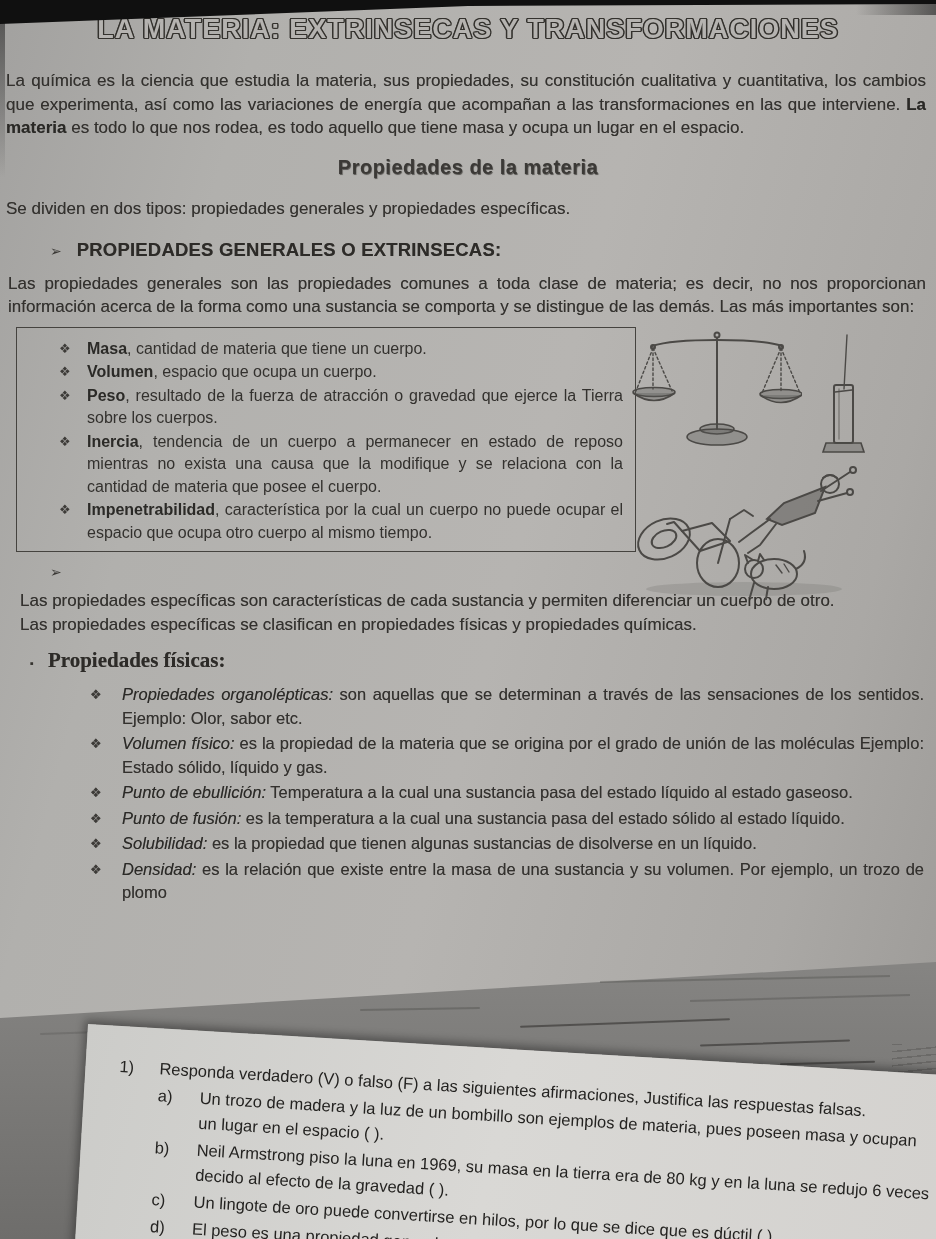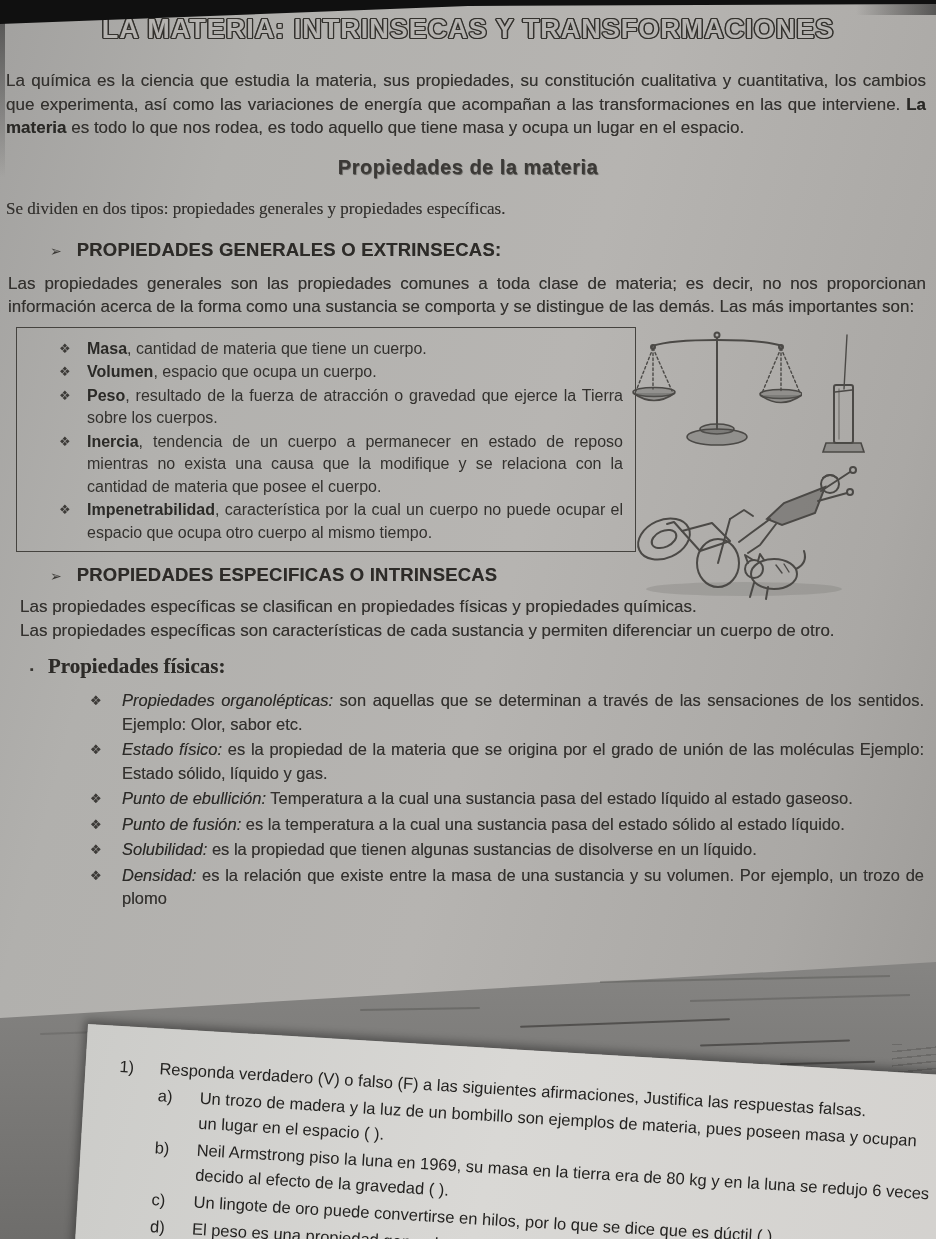--- a/index.html
+++ b/index.html
@@ -37,21 +37,21 @@
   .intro-par{
     margin:24px 10px 0 6px;text-align:justify;
     font-size:17px;line-height:23.5px;color:#33312e;
     text-shadow:0 0 .5px rgba(40,38,35,.5);
   }
   .intro-par .bold{font-weight:bold;color:#2a2926;}
   .main-heading{
     margin:16px 0 0 0;text-align:center;font-weight:bold;font-size:20px;
     letter-spacing:.5px;color:#3b3936;text-shadow:.7px .7px .7px rgba(35,33,30,.6);
   }
-  .subtitle{margin:20px 16px 0 6px;font-size:17px;color:#33312e;text-shadow:0 0 .5px rgba(40,38,35,.45);font-family:Liberation Serif, serif;}
+  .subtitle{margin:20px 16px 0 6px;font-size:17px;color:#33312e;text-shadow:0 0 .5px rgba(40,38,35,.45);}
   .h2row{display:flex;align-items:baseline;margin:20px 0 0 50px;gap:15px;}
   .h2row .arrow{font-size:14px;color:#3a3835;}
   .h2row .h2label{font-weight:bold;font-size:18.5px;letter-spacing:.2px;color:#2d2b28;text-shadow:0 0 .5px rgba(35,33,30,.5);}
   .gen-intro{margin:11px 10px 0 8px;text-align:justify;font-size:17px;line-height:23.5px;text-shadow:0 0 .5px rgba(40,38,35,.5);}
   
   .box-region{position:relative;margin-top:8px;}
   .gen-box{
     margin-left:16px;width:612px;border:1.5px solid #45433f;
     padding:8px 6px 6px 0;background:rgba(255,255,255,.02);
   }
@@ -104,21 +104,21 @@
   svg .fillg{fill:rgba(90,88,85,.35);stroke:#4b4946;stroke-width:1.6;}
 </style>
 </head>
 <body>
 
 <div id="sheet-top">
   <div class="black-wedge"></div>
   <div class="corner-tr"></div>
   <div class="left-sliver"></div>
 
-  <div class="doc-title">LA MATERIA: INTRINSECAS Y TRANSFORMACIONES</div>
+  <div class="doc-title">LA MATERIA: EXTRINSECAS Y TRANSFORMACIONES</div>
 
   <p class="intro-par"><span>La química es la ciencia que estudia la materia, sus propiedades, su constitución cualitativa y cuantitativa, los cambios que experimenta, así como las variaciones de energía que acompañan a las transformaciones en las que interviene. </span><span class="bold">La materia</span><span> es todo lo que nos rodea, es todo aquello que tiene masa y ocupa un lugar en el espacio.</span></p>
 
   <div class="main-heading">Propiedades de la materia</div>
 
   <div class="subtitle">Se dividen en dos tipos: propiedades generales y propiedades específicas.</div>
 
   <div class="h2row">
     <span class="arrow">➢</span>
     <span class="h2label">PROPIEDADES GENERALES O EXTRINSECAS:</span>
@@ -193,36 +193,35 @@
         <polyline class="sk" points="144,160 142,172"></polyline>
         <path class="sk" d="M172,142 q12,-6 8,-18"></path>
         <line class="skt" x1="152" y1="138" x2="158" y2="146"></line>
         <line class="skt" x1="160" y1="137" x2="165" y2="145"></line>
       </svg>
     </div>
   </div>
 
   <div class="h2row" style="margin-top:12px">
     <span class="arrow">➢</span>
-    <span class="h2label">PROPIEDADES ESPECIFICAS O INTRINSECAS</span>
   </div>
 
   <p class="spec-intro">
+    <span>Las propiedades específicas son características de cada sustancia y permiten diferenciar un cuerpo de otro.</span>
     <span>Las propiedades específicas se clasifican en propiedades físicas y propiedades químicas.</span>
-    <span>Las propiedades específicas son características de cada sustancia y permiten diferenciar un cuerpo de otro.</span>
   </p>
 
   <div class="phys-headrow">
     <span class="sq">▪</span>
     <span class="h3label">Propiedades físicas:</span>
   </div>
 
   <ul class="spec-list">
     <li class="spec-item"><span class="marker">❖</span><span class="iterm">Propiedades organolépticas:</span><span> son aquellas que se determinan a través de las sensaciones de los sentidos. Ejemplo: Olor, sabor etc.</span></li>
-    <li class="spec-item"><span class="marker">❖</span><span class="iterm">Estado físico:</span><span> es la propiedad de la materia que se origina por el grado de unión de las moléculas Ejemplo: Estado sólido, líquido y gas.</span></li>
+    <li class="spec-item"><span class="marker">❖</span><span class="iterm">Volumen físico:</span><span> es la propiedad de la materia que se origina por el grado de unión de las moléculas Ejemplo: Estado sólido, líquido y gas.</span></li>
     <li class="spec-item"><span class="marker">❖</span><span class="iterm">Punto de ebullición:</span><span> Temperatura a la cual una sustancia pasa del estado líquido al estado gaseoso.</span></li>
     <li class="spec-item"><span class="marker">❖</span><span class="iterm">Punto de fusión:</span><span> es la temperatura a la cual una sustancia pasa del estado sólido al estado líquido.</span></li>
     <li class="spec-item"><span class="marker">❖</span><span class="iterm">Solubilidad:</span><span> es la propiedad que tienen algunas sustancias de disolverse en un líquido.</span></li>
     <li class="spec-item"><span class="marker">❖</span><span class="iterm">Densidad:</span><span> es la relación que existe entre la masa de una sustancia y su volumen. Por ejemplo, un trozo de plomo</span></li>
   </ul>
 </div>
 
 <div class="pencil" style="left:600px;top:978px;width:290px;transform:rotate(-1.2deg);"></div>
 <div class="pencil" style="left:690px;top:997px;width:220px;transform:rotate(-1.6deg);"></div>
 <div class="scratch" style="left:360px;top:1008px;width:120px;transform:rotate(-1deg);opacity:.45;"></div>

